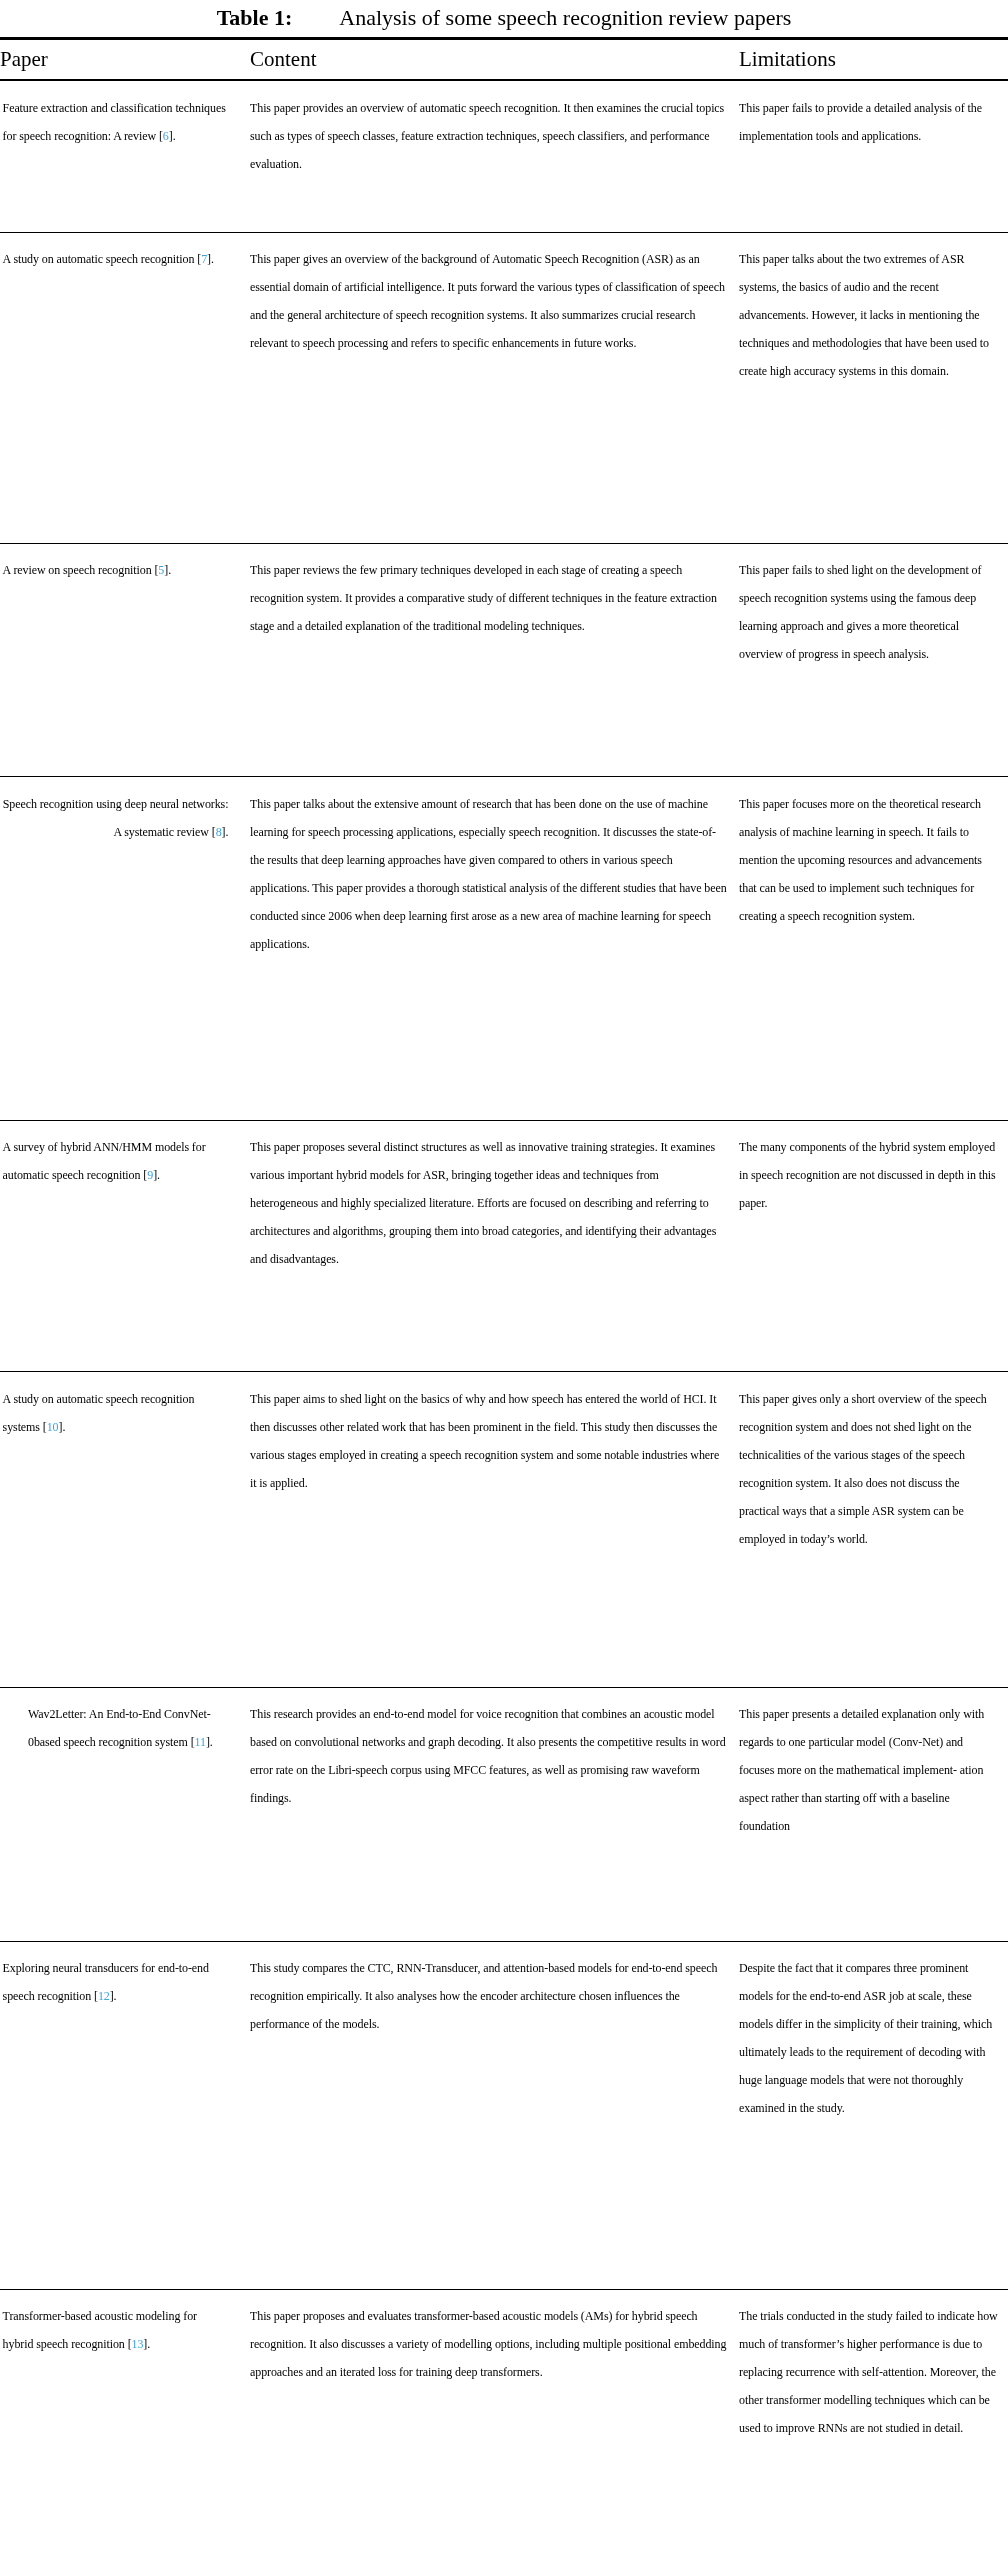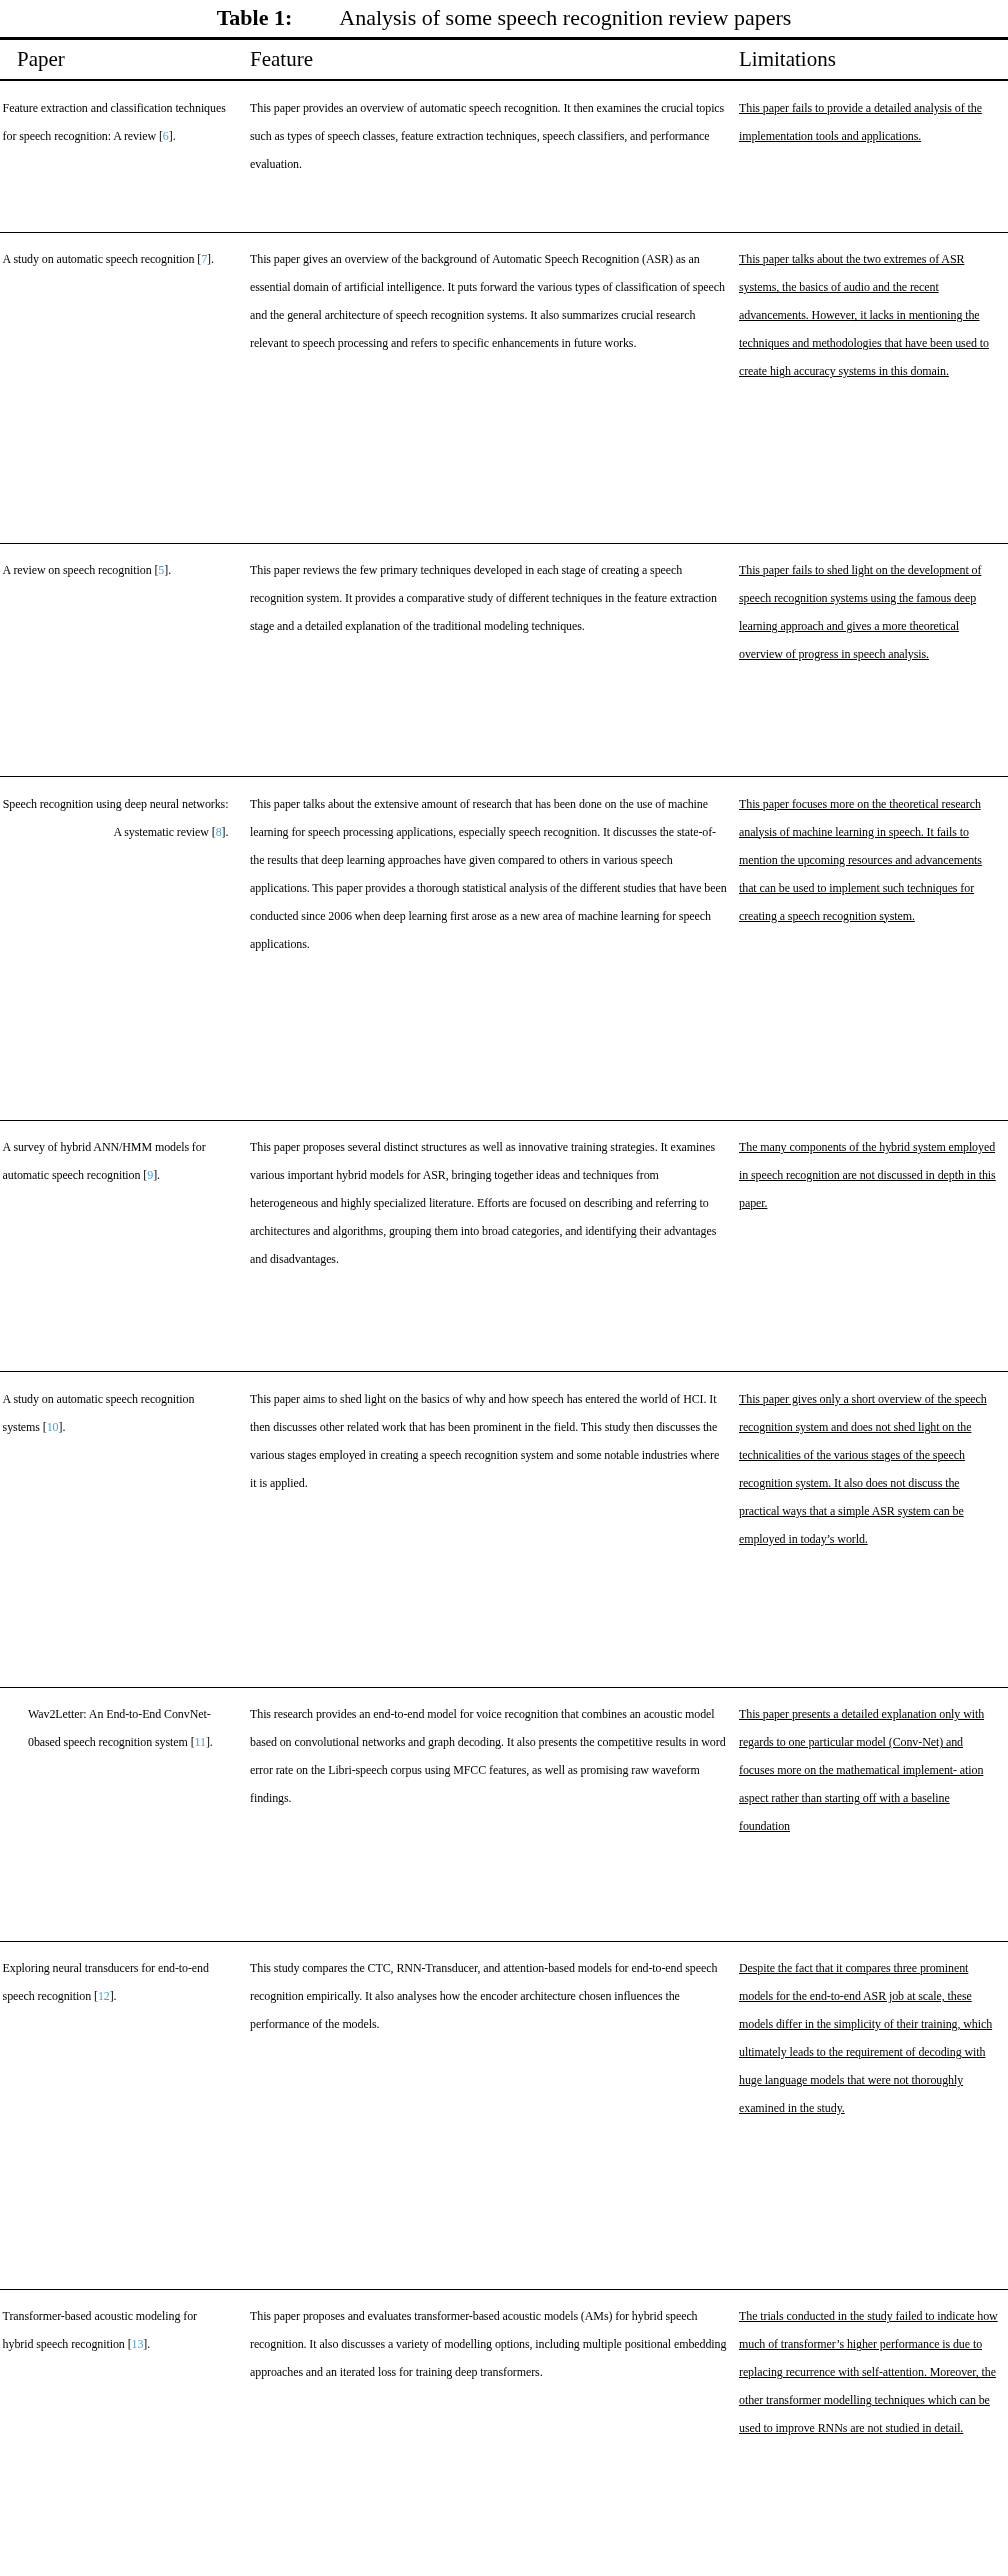--- a/index.html
+++ b/index.html
@@ -30,34 +30,34 @@
   col.c1 { width: 250px; }
   col.c2 { width: 489px; }
   col.c3 { width: 269px; }
   th {
     font-weight: normal;
     font-size: 21px;
     line-height: 28px;
     text-align: left;
     padding: 5.2px 0 6.2px 0;
   }
-  th.h-paper { padding-left: 17px; }
+  th.h-paper { padding-left: 0; }
   thead tr { border-bottom: 2.1px solid #000; }
   tbody tr { border-bottom: 1.5px solid #000; }
   tbody tr:last-child { border-bottom: none; }
   td {
     vertical-align: top;
     font-size: 12px;
     line-height: 28px;
     padding: 12.4px 0 5.2px 0;
     letter-spacing: -0.1px;
   }
   td.paper   { padding-left: 2.6px; padding-right: 21.6px; }
   td.content { padding-right: 11.3px; }
-  td.lim     { padding-right: 7px; text-decoration: underline; }
+  td.lim     { padding-right: 7px; }
   .cite {
     color: #3fa3da;
     text-decoration: none;
     cursor: pointer;
   }
   .bracket { color: #000000; }
 </style>
 </head>
 <body>
 
@@ -68,21 +68,21 @@
 
 <table class="review">
   <colgroup>
     <col class="c1">
     <col class="c2">
     <col class="c3">
   </colgroup>
   <thead>
     <tr>
       <th class="h-paper">Paper</th>
-      <th>Feature</th>
+      <th>Content</th>
       <th>Limitations</th>
     </tr>
   </thead>
   <tbody id="rows">
   <tr>
     <td class="paper" style="height: 133px;"><span class="ptext">Feature extraction and classification techniques for speech recognition: A review</span> <span class="bracket">[</span><a class="cite">6</a><span class="bracket">].</span></td>
     <td class="content">This paper provides an overview of automatic speech recognition. It then examines the crucial topics such as types of speech classes, feature extraction techniques, speech classifiers, and performance evaluation.</td>
     <td class="lim">This paper fails to provide a detailed analysis of the implementation tools and applications.</td>
   </tr>
 

